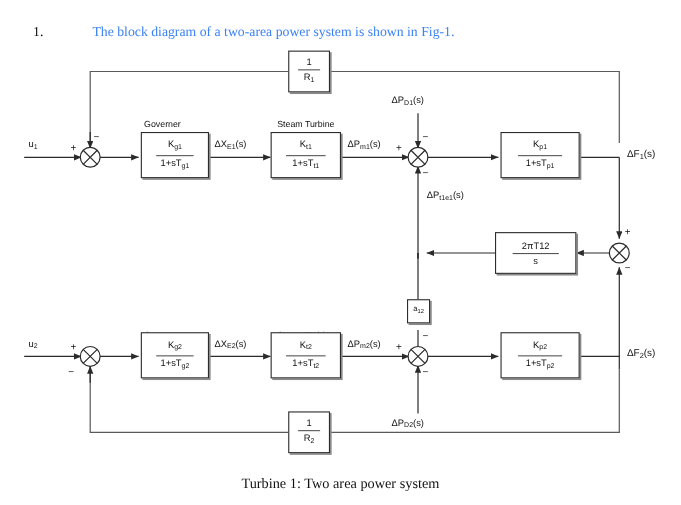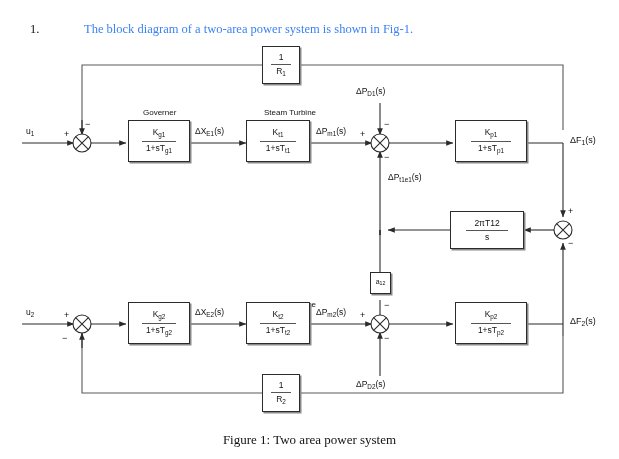--- a/index.html
+++ b/index.html
@@ -45,21 +45,21 @@
   .blk .bar { width:58%; height:1px; background:#555; margin:1px 0; }
   .blk .den { line-height:1.05; padding-top:1px; }
   .blk.plain { font-size:7px; }
   sub { font-size:75%; vertical-align:-0.25em; }
 
   .lbl {
     position:absolute; font-size:8.5px; color:#111; white-space:nowrap;
   }
   .lbl.big { font-size:9px; }
   .sign { position:absolute; font-size:9px; color:#111; }
-  .sec-title { position:absolute; font-size:8px; color:#111; white-space:nowrap;margin-left:12px; }
+  .sec-title { position:absolute; font-size:8px; color:#111; white-space:nowrap; }
 </style>
 </head>
 <body>
 
 <div class="q-num">1.</div>
 <div class="q-text">The block diagram of a two-area power system is shown in Fig-1.</div>
 
 <svg class="svg-layer" viewBox="0 0 619 459">
   <defs>
     <marker id="ah" markerWidth="7" markerHeight="7" refX="6.2" refY="2.6" orient="auto">
@@ -212,13 +212,13 @@
 <div class="sign" style="left:568px; top:206px;">+</div>
 <div class="sign" style="left:568px; top:238px;">−</div>
 
 <div class="sign" style="left:64px; top:310px;">+</div>
 <div class="sign" style="left:62px; top:333px;">−</div>
 
 <div class="sign" style="left:360px; top:310px;">+</div>
 <div class="sign" style="left:384px; top:300px;">−</div>
 <div class="sign" style="left:384px; top:333px;">−</div>
 
-<div class="caption">Figure 1: Two area power system</div>
+<div class="caption">Turbine 1: Two area power system</div>
 
 </body></html>

